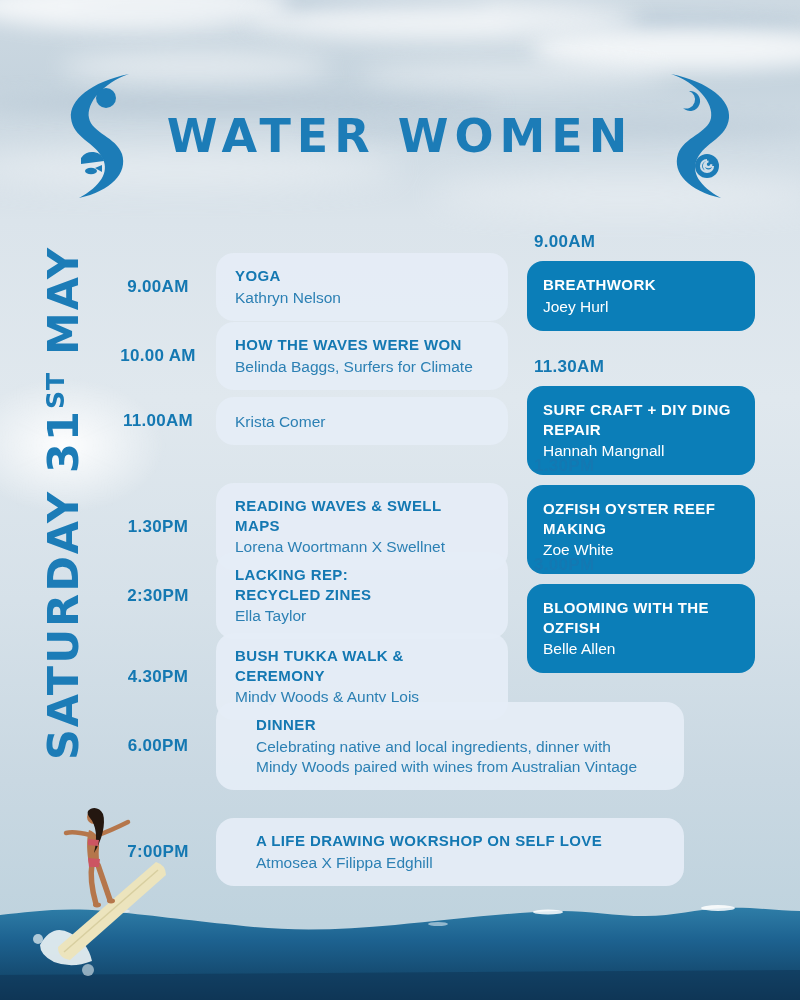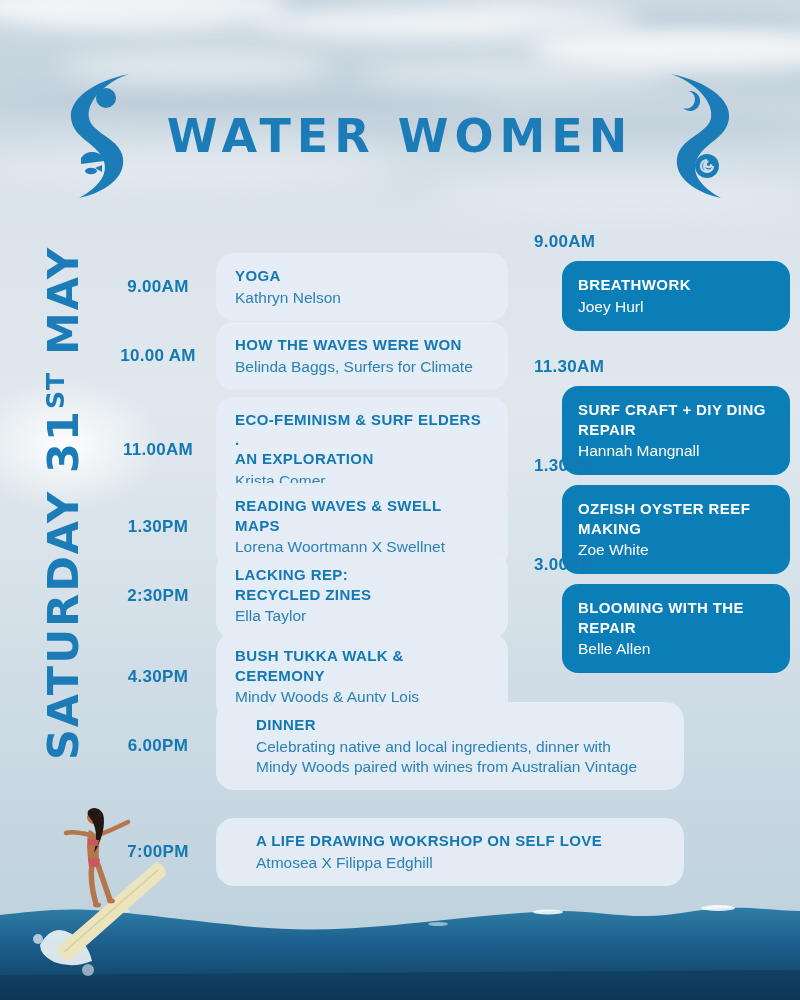--- a/index.html
+++ b/index.html
@@ -52,21 +52,21 @@
   .lrow .time{width:88px;text-align:center;font-size:17px;font-weight:bold;color:var(--text-blue);letter-spacing:.3px;}
   .event-box{background:var(--light-box);border-radius:18px;padding:13px 19px;width:292px;}
   .lrow.wide .event-box{width:468px;padding-left:40px;}
   .etitle{font-size:15px;font-weight:bold;color:var(--text-blue);letter-spacing:.4px;line-height:1.3;white-space:pre-line;}
   .espeaker{font-size:15.5px;color:var(--speaker-blue);line-height:1.3;margin-top:2px;white-space:pre-line;}
   .lrow0{top:253px}.lrow1{top:322px}.lrow2{top:397px}.lrow3{top:483px}
   .lrow4{top:552px}.lrow5{top:633px}.lrow6{top:702px}.lrow7{top:818px}
   
   .ritem{position:absolute;left:527px;width:228px;}
   .ritem .time{font-size:17px;font-weight:bold;color:var(--text-blue);letter-spacing:.3px;margin:0 0 9px 7px;}
-  .event-box.solid{background:var(--accent-blue);width:228px;border-radius:16px;padding:14px 16px;margin-left:35px;}
+  .event-box.solid{background:var(--accent-blue);width:228px;border-radius:16px;padding:14px 16px;}
   .event-box.solid .etitle{color:#fff;font-size:15px;}
   .event-box.solid .espeaker{color:#fff;}
   .ritem0{top:232px}.ritem1{top:357px}.ritem2{top:456px}.ritem3{top:555px}
   
   .ocean{position:absolute;left:0;bottom:0;width:800px;height:145px;}
   .surfer{position:absolute;left:30px;top:795px;width:170px;height:205px;}
 </style>
 </head>
 <body>
 
@@ -120,22 +120,20 @@
   <div class="lrow lrow1">
     <div class="time">10.00 AM</div>
     <div class="event-box">
       <div class="etitle">HOW THE WAVES WERE WON</div>
       <div class="espeaker">Belinda Baggs, Surfers for Climate</div>
     </div>
   </div>
   <div class="lrow lrow2">
     <div class="time">11.00AM</div>
     <div class="event-box">
-      <div class="etitle">ECO-FEMINISM &amp; SURF ELDERS .
-AN EXPLORATION</div>
       <div class="espeaker">Krista Comer</div>
     </div>
   </div>
   <div class="lrow lrow3">
     <div class="time">1.30PM</div>
     <div class="event-box">
       <div class="etitle">READING WAVES &amp; SWELL MAPS</div>
       <div class="espeaker">Lorena Woortmann X Swellnet</div>
     </div>
   </div>
@@ -189,21 +187,21 @@
     <div class="time">1.30PM</div>
     <div class="event-box solid">
       <div class="etitle">OZFISH OYSTER REEF
 MAKING</div>
       <div class="espeaker">Zoe White</div>
     </div>
   </div>
   <div class="ritem ritem3">
     <div class="time">3.00PM</div>
     <div class="event-box solid">
-      <div class="etitle">BLOOMING WITH THE REPAIR</div>
+      <div class="etitle">BLOOMING WITH THE OZFISH</div>
       <div class="espeaker">Belle Allen</div>
     </div>
   </div>
 
   <svg class="ocean" viewBox="0 0 800 145" preserveAspectRatio="none">
     <defs>
       <linearGradient id="oceanGrad" x1="0" y1="0" x2="0" y2="1">
         <stop offset="0%" stop-color="#2e7da7"></stop>
         <stop offset="35%" stop-color="#1d6290"></stop>
         <stop offset="100%" stop-color="#0f3a5a"></stop>

